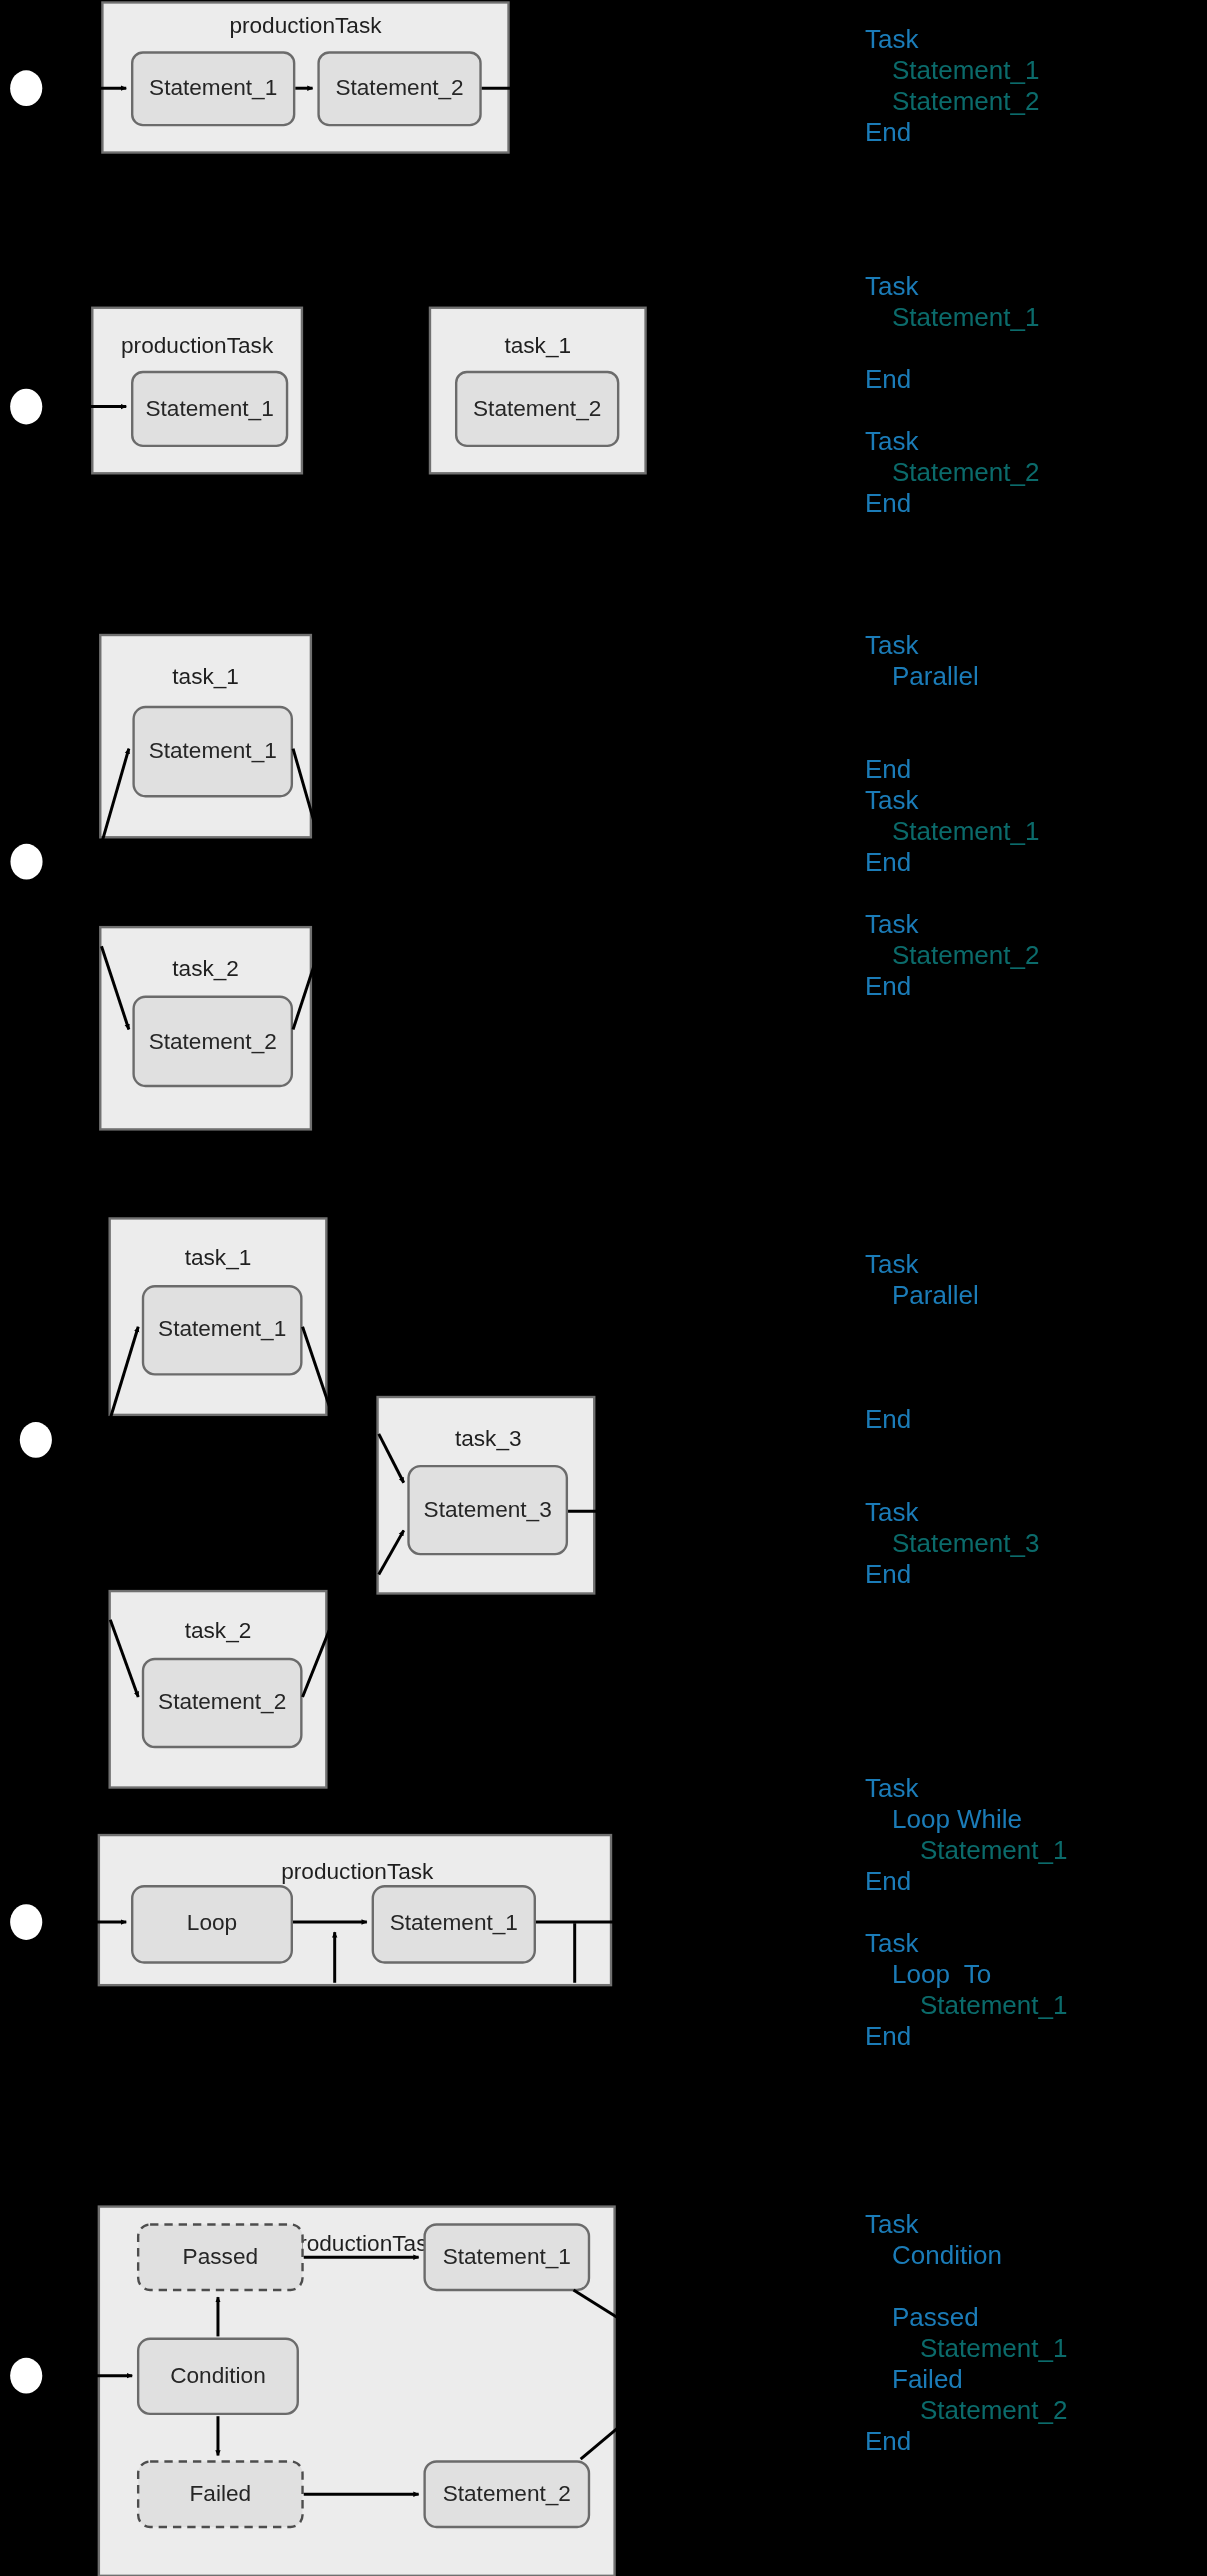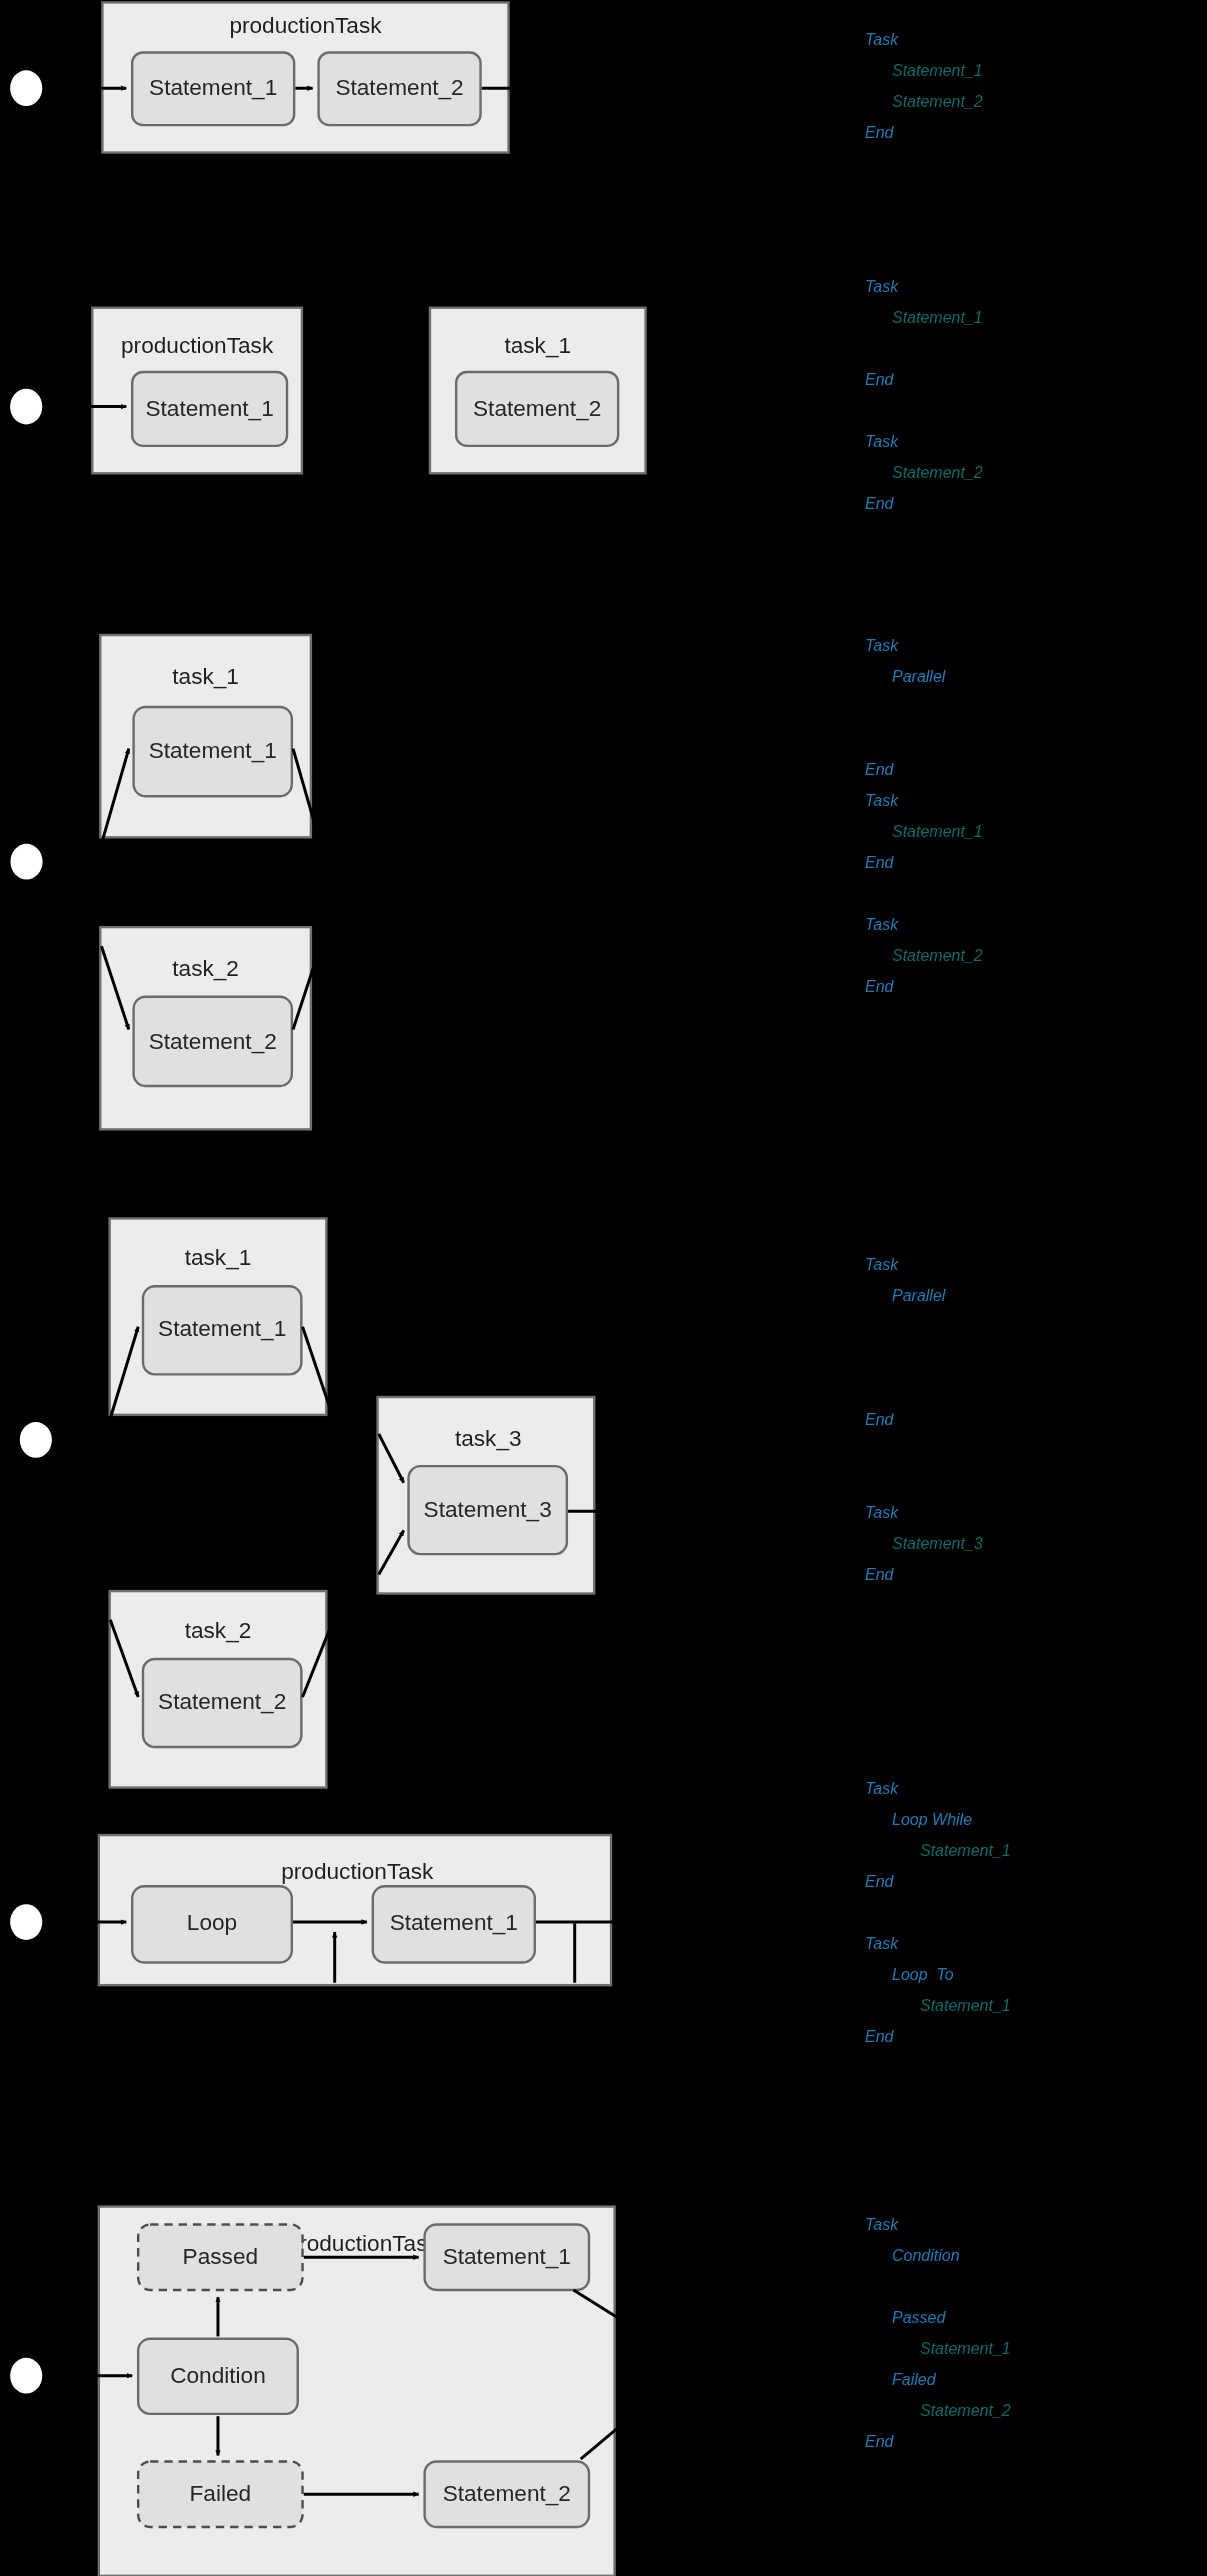--- a/index.html
+++ b/index.html
@@ -70,24 +70,23 @@
     fill: none;
   }
   .start-dot {
     fill: #ffffff;
   }
 
   
   .code-block {
     position: absolute;
     font-family: "Liberation Sans", sans-serif;
-    font-size: 16px;
+    font-size: 26px;
     line-height: 1.0;
     white-space: pre;
-    font-style: italic;
   }
   .code-line {
     display: block;
     height: 31px;
     line-height: 31px;
     white-space: pre;
   }
   .kw { color: #1b7cb8; }
   .st { color: #0b6b6b; }
   .blank { color: transparent; }

